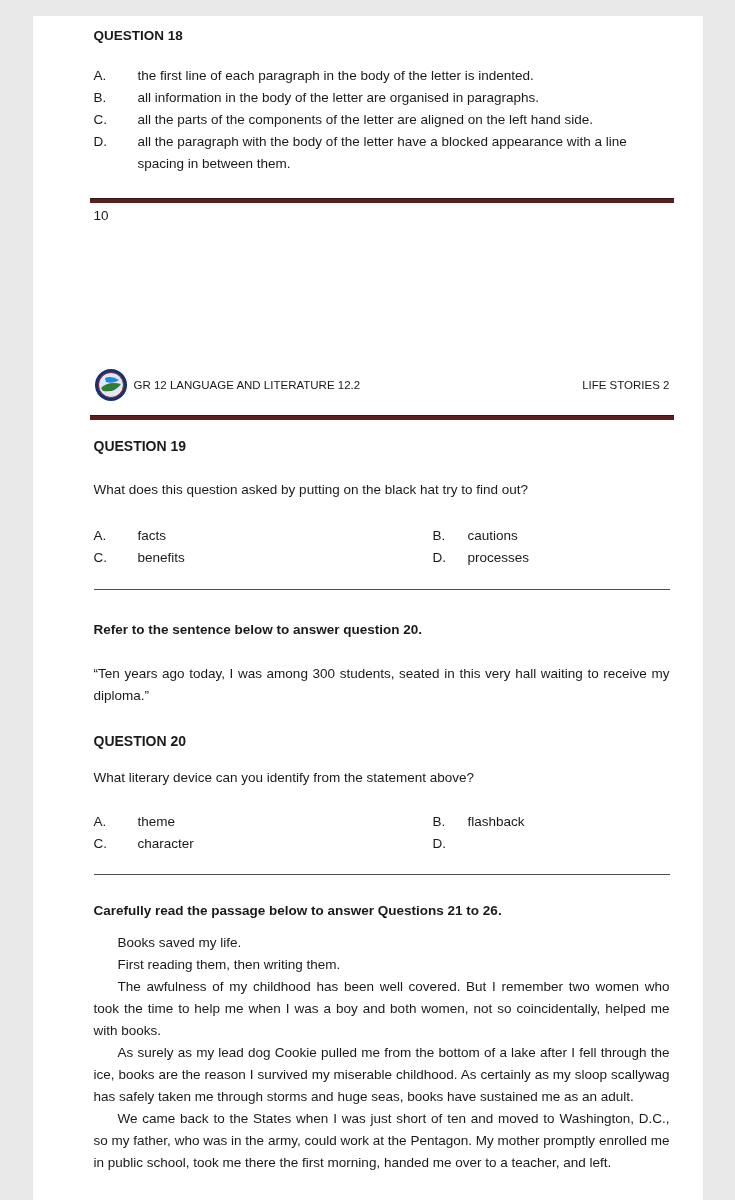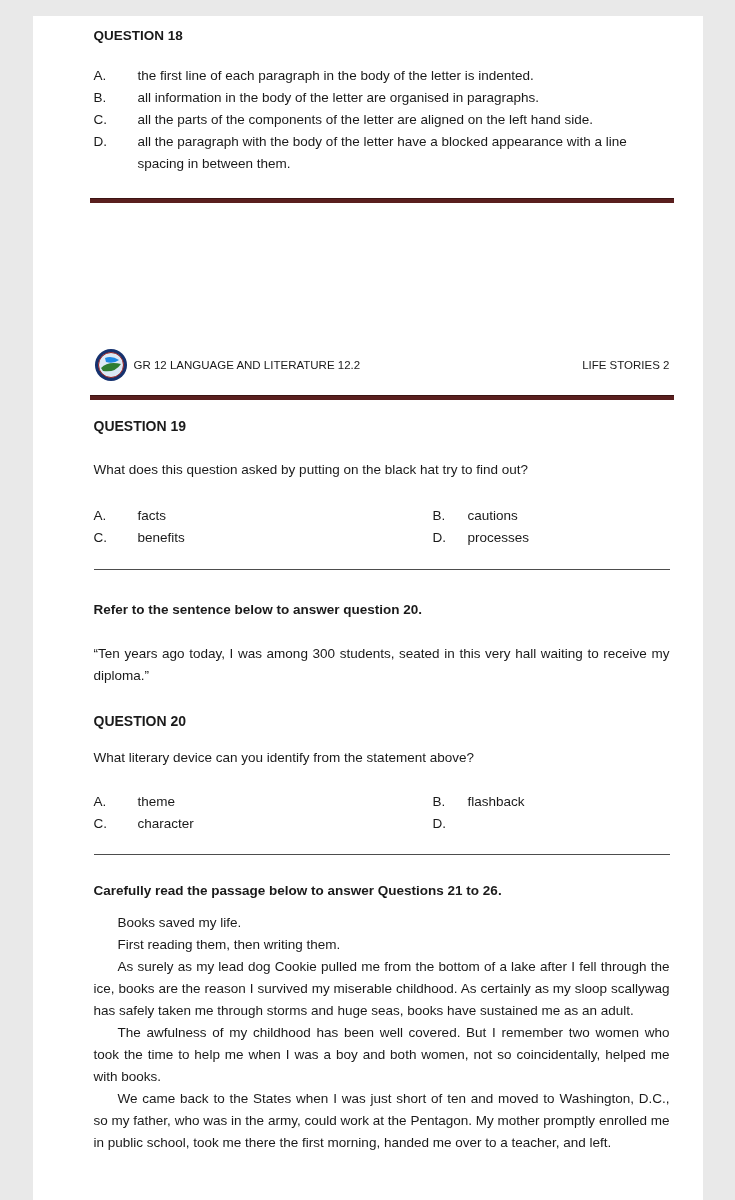--- a/index.html
+++ b/index.html
@@ -62,20 +62,21 @@
         <span class="otext">all the parts of the components of the letter are aligned on the left hand side.</span>
       </div>
       <div class="opt">
         <span class="letter">D.</span>
         <span class="otext">all the paragraph with the body of the letter have a blocked appearance with a line spacing in between them.</span>
       </div>
     </div>
   </section>
 
   <div class="thick-rule"></div>
+  <div class="page-number">10</div>
 
   <div class="page-gap"></div>
 
   <header class="doc-header">
     <span class="logo">
       <svg width="34" height="34" viewBox="0 0 34 34">
         <circle cx="17" cy="17" r="16" fill="#15316e"></circle>
         <circle cx="17" cy="17" r="12.5" fill="#dce9f6"></circle>
         <path d="M7 20 Q14 13 27 16 Q21 25 9 23 Z" fill="#2e7d32"></path>
         <path d="M11 10 Q18 7.5 25 12 Q20 16 12 14 Z" fill="#1e88e5"></path>
@@ -121,19 +122,19 @@
     </div>
   </section>
 
   <hr class="thin-rule2">
 
   <p class="bold-note2">Carefully read the passage below to answer Questions 21 to 26.</p>
 
   <div class="passage">
     <p>Books saved my life.</p>
     <p>First reading them, then writing them.</p>
+    <p>The awfulness of my childhood has been well covered. But I remember two women who took the time to help me when I was a boy and both women, not so coincidentally, helped me with books.</p>
     <p>As surely as my lead dog Cookie pulled me from the bottom of a lake after I fell through the ice, books are the reason I survived my miserable childhood.  As certainly as my sloop scallywag has safely taken me through storms and huge seas, books have sustained me as an adult.</p>
-    <p>The awfulness of my childhood has been well covered. But I remember two women who took the time to help me when I was a boy and both women, not so coincidentally, helped me with books.</p>
     <p>We came back to the States when I was just short of ten and moved to Washington,    D.C., so my father, who was in the army, could work at the Pentagon.  My mother  promptly  enrolled me in public school, took me there the first morning,  handed me over to a teacher, and left.</p>
 
   </div>
 
 </div>
 
 </body></html>

